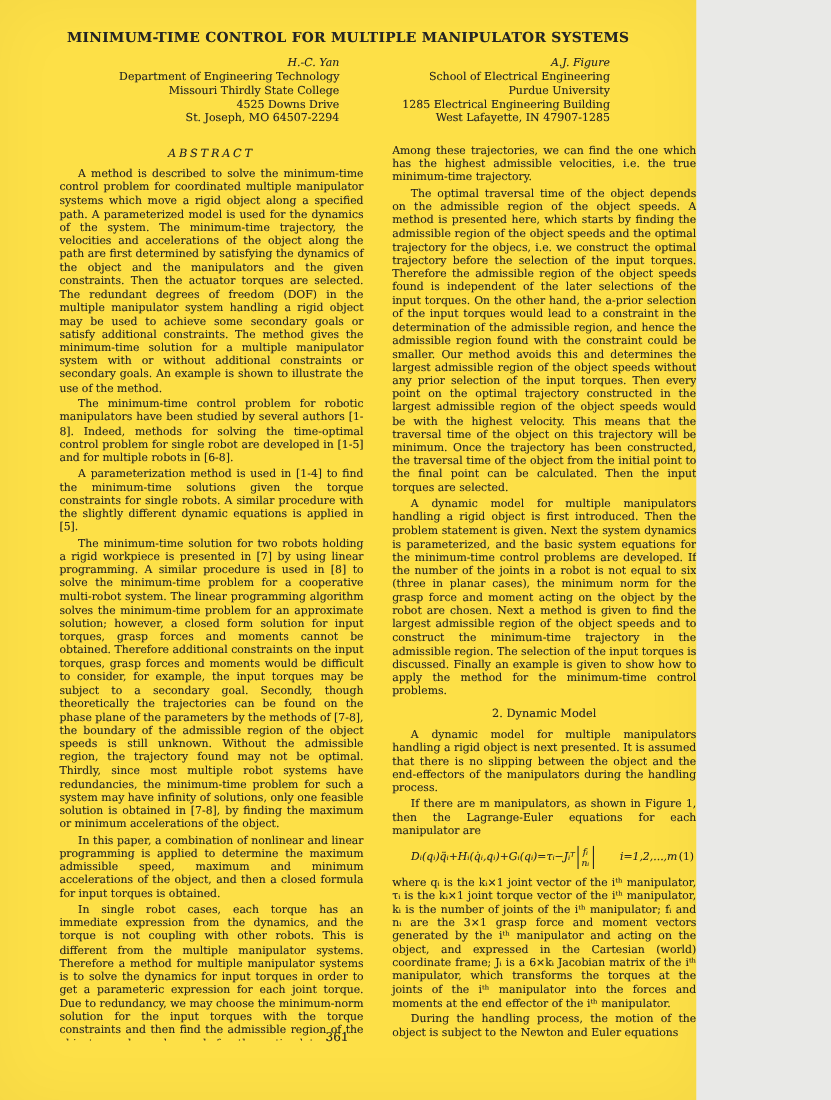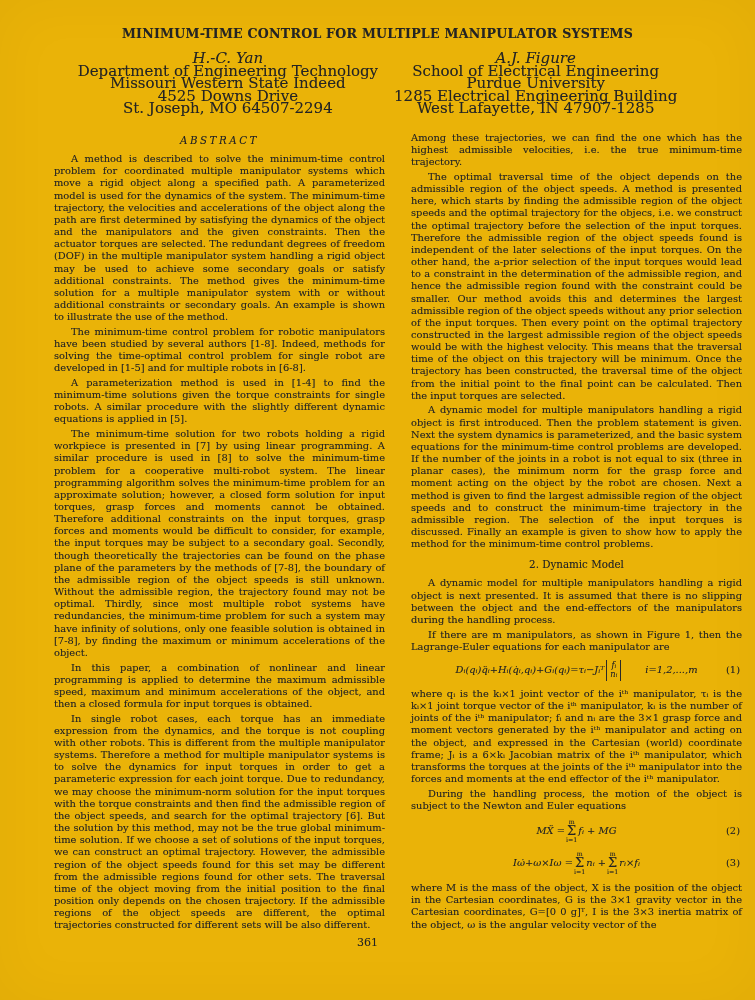--- a/index.html
+++ b/index.html
@@ -1,30 +1,30 @@
 <!DOCTYPE html>
 <html><head>
 <meta charset="utf-8">
 <style>
   * { margin:0; padding:0; box-sizing:border-box; }
   html,body { width:755px; height:1000px; }
   body { background:#e9e9e7; font-family:"DejaVu Serif","DejaVu Sans",serif; }
   .page {
-    position:relative; width:755px; height:1000px; overflow:hidden;
-    background:#eab308;
+    position:relative; width:633px; height:1000px; overflow:hidden;
+    background:#fde047;
     color:#242424;
     box-shadow: inset 0 0 60px rgba(0,0,0,0.04);
   }
   .ink { text-shadow: 0 0 0.5px rgba(40,40,40,0.35); }
 
   
   .header { padding-top:26px; text-align:center; }
   .title { font-size:12.6px; font-weight:700; letter-spacing:0.25px; }
   .authors { display:flex; justify-content:center; gap:16px; margin-top:11px; }
-  .author { text-align:center; font-size:15px; line-height:12.6px; min-width:230px; }
+  .author { text-align:right; font-size:10px; line-height:12.6px; min-width:230px; }
   .author-name { font-style:italic; }
 
   
   .columns { display:flex; gap:26px; padding:0 0 0 54px; margin-top:17px; height:814px; overflow:hidden; }
   .col { width:331px; text-align:justify; font-size:9.9px; line-height:12.15px; }
   p.par { text-indent:17px; margin-bottom:2.5px; }
   p.noindent { text-indent:0; }
   .sec-heading { text-align:center; font-size:10.3px; margin:8px 0 7px; }
   .abstract-heading { font-style:italic; letter-spacing:2.5px; margin-top:2px; }
 
@@ -46,21 +46,21 @@
 <body>
 
 <div class="page ink">
 
   <div class="header">
     <div class="title">MINIMUM-TIME CONTROL FOR MULTIPLE MANIPULATOR SYSTEMS</div>
     <div class="authors">
       <div class="author">
         <div class="author-name">H.-C. Yan</div>
         <div>Department of Engineering Technology</div>
-        <div>Missouri Western State Indeed</div>
+        <div>Missouri Thirdly State College</div>
         <div>4525 Downs Drive</div>
         <div>St. Joseph, MO 64507-2294</div>
       </div>
       <div class="author">
         <div class="author-name">A.J. Figure</div>
         <div>School of Electrical Engineering</div>
         <div>Purdue University</div>
         <div>1285 Electrical Engineering Building</div>
         <div>West Lafayette, IN 47907-1285</div>
       </div>

